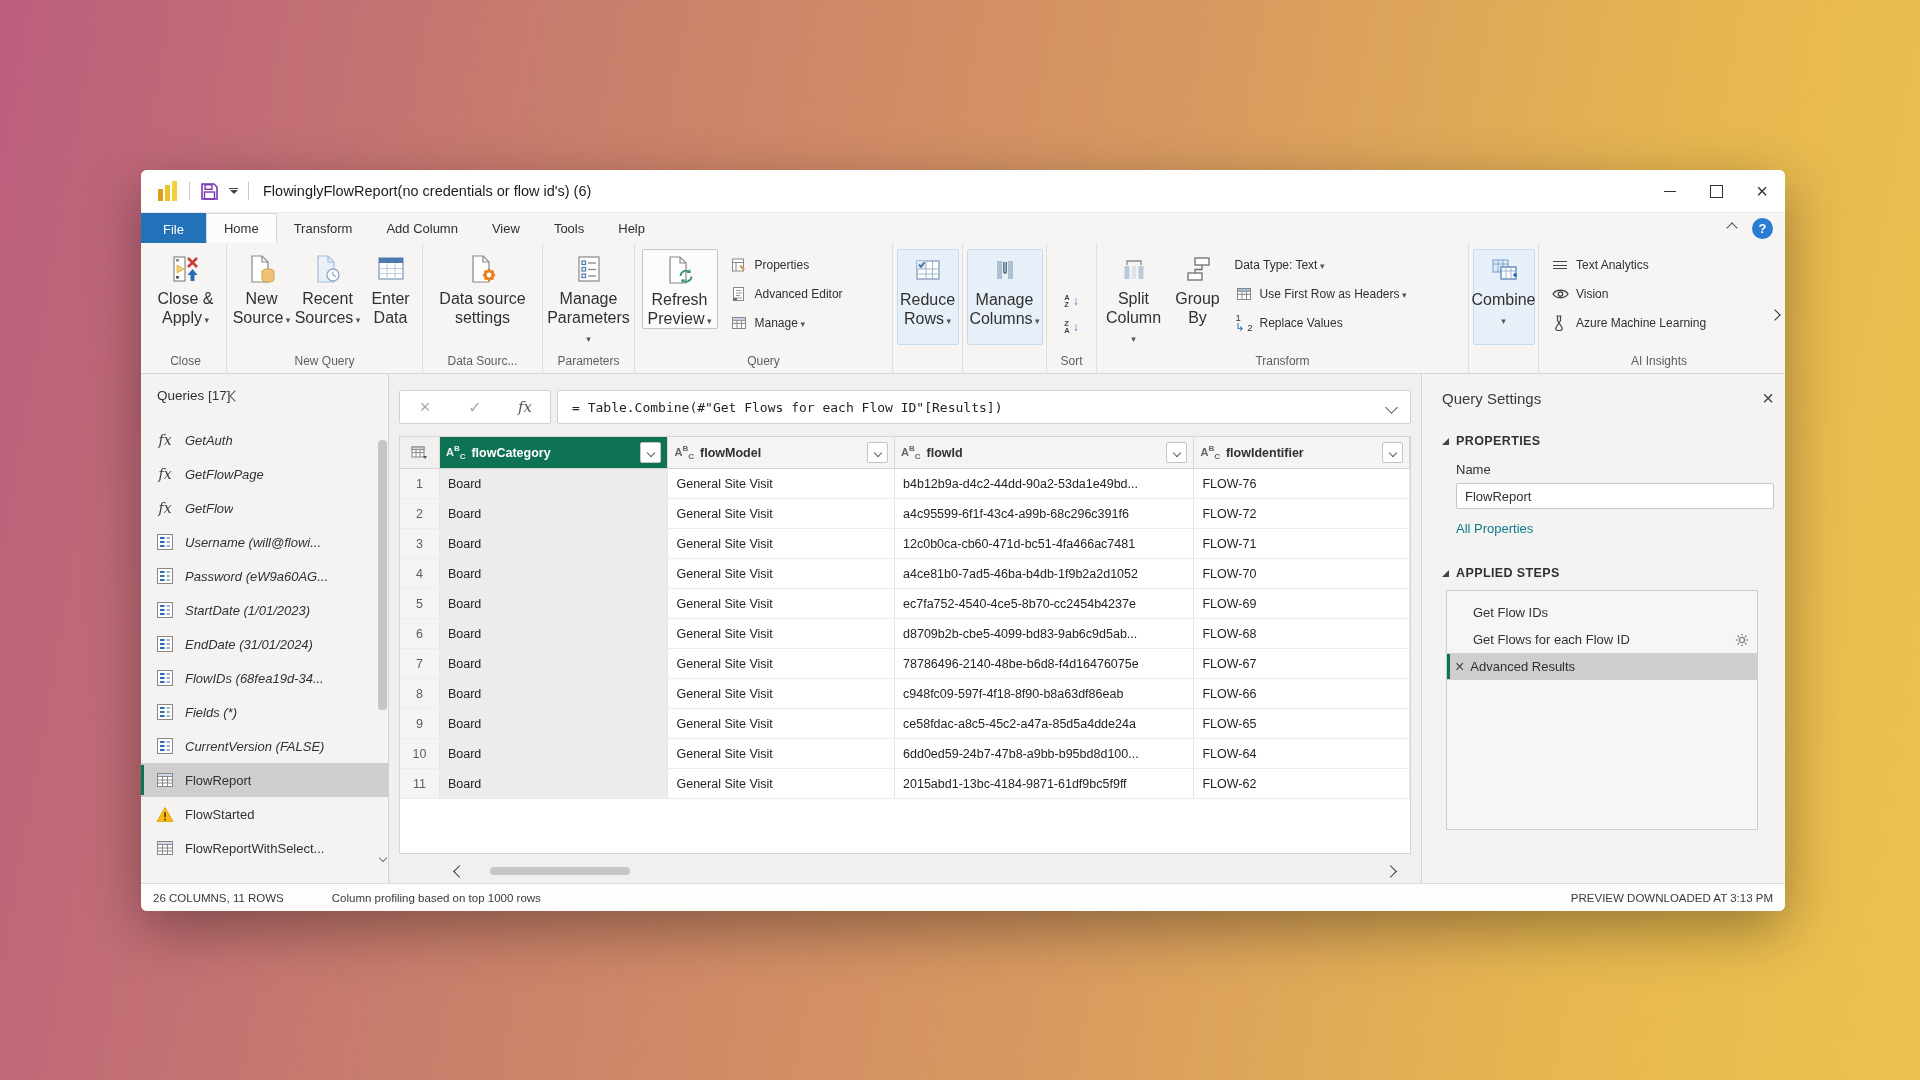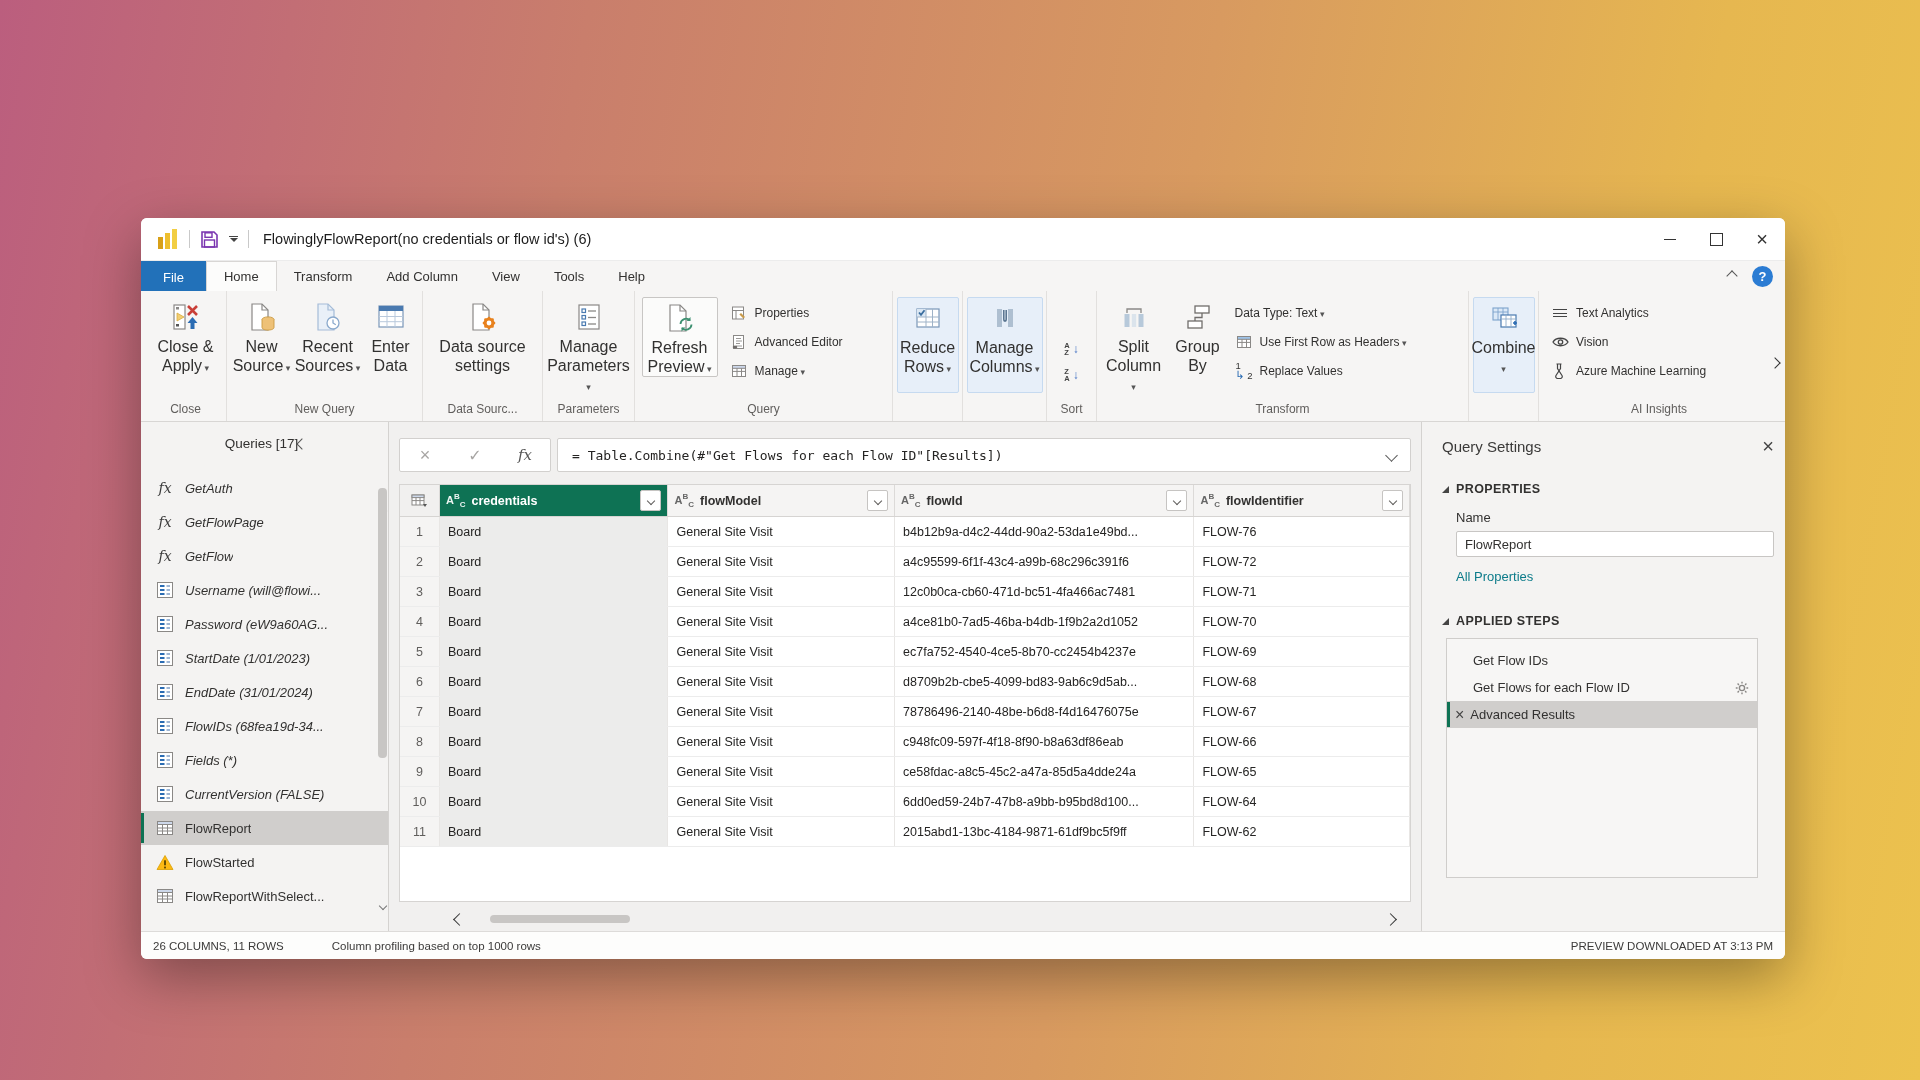--- a/index.html
+++ b/index.html
@@ -1,21 +1,21 @@
 <!DOCTYPE html>
 <html style="--teal: #0e7254; --file-blue: #2271b9; --link: #0c7b8a; --help-blue: #2b7cd3;"><head>
 <meta charset="utf-8">
 <style>
   html,body{margin:0;padding:0;width:1920px;height:1080px;overflow:hidden;
     font-family:"Liberation Sans","DejaVu Sans",sans-serif;}
   .desktop{width:1920px;height:1080px;position:relative;
     background:linear-gradient(100deg,#bb5e7e 0%,#c97e6c 28%,#d89a60 58%,#e6b750 82%,#ecc24e 100%);}
   .window{position:absolute;left:141px;top:170px;width:1644px;height:741px;
     background:#f4f3f2;border-radius:6px;overflow:hidden;
-    box-shadow:0 18px 55px rgba(0,0,0,.35);display:flex;flex-direction:column;margin-top:48px;}
+    box-shadow:0 18px 55px rgba(0,0,0,.35);display:flex;flex-direction:column;}
 
   
   .titlebar{height:42px;background:#fff;display:flex;align-items:center;flex:none;
     border-bottom:1px solid #ececec;}
   .tb-left{display:flex;align-items:center;gap:10px;padding-left:16px;}
   .tb-sep{width:1px;height:18px;background:#c9c9c9;}
   .qat-caret{display:flex;flex-direction:column;align-items:center;gap:1px;cursor:pointer;}
   .qat-caret .bar{width:9px;border-top:1.6px solid #444;}
   .qat-caret .tri{width:0;height:0;border-left:4px solid transparent;border-right:4px solid transparent;border-top:4px solid #444;}
   .tb-title{font-size:14.5px;color:#1c1c1c;margin-left:4px;white-space:nowrap;}
@@ -68,21 +68,21 @@
   .rv .two{position:absolute;right:0px;bottom:-2px;font-size:9.5px;color:#333;}
   .rv .arrow{position:absolute;left:1px;bottom:-3px;font-size:11px;color:#2b6cb3;}
   .lines-icon{display:flex;flex-direction:column;gap:2.5px;width:14px;}
   .lines-icon i{border-top:1.7px solid #444;display:block;}
 
   
   .main{flex:1;display:flex;min-height:0;}
 
   
   .sidebar{width:247px;flex:none;background:#f4f3f2;border-right:1px solid #d4d2d0;position:relative;}
-  .sb-header{display:flex;align-items:center;justify-content:center;padding:14px 14px 6px 16px;}
+  .sb-header{display:flex;align-items:center;justify-content:flex-start;padding:14px 14px 6px 16px;}
   .sb-title{font-size:13.5px;color:#323130;}
   .q-list{margin-top:14px;}
   .sq-item{height:34px;display:flex;align-items:center;gap:9px;padding-left:13px;cursor:pointer;position:relative;}
   .sq-item .icon-box{width:22px;display:flex;justify-content:center;flex:none;}
   .sq-item .lbl{font-size:13px;color:#323130;white-space:nowrap;overflow:hidden;}
   .sq-item .lbl.it{font-style:italic;}
   .sq-item.selected{background:#d0cecc;}
   .sq-item.selected::before{content:"";position:absolute;left:0;top:2px;bottom:2px;width:3px;background:var(--teal);}
   .fx-glyph{font-family:"DejaVu Serif",serif;font-style:italic;font-size:14px;color:#3b3b3b;}
   .sb-thumb{position:absolute;top:66px;right:1px;width:9px;height:270px;background:#c8c6c4;border-radius:4px;}
@@ -681,21 +681,21 @@
               <div class="gh-cell corner" style="width: 40px;">
                 <svg width="16" height="14" viewBox="0 0 16 14">
                   <rect x="1" y="1" width="12" height="10" fill="#fff" stroke="#8a8886"></rect>
                   <rect x="1" y="1" width="12" height="2.6" fill="#cdd8ea" stroke="#8a8886"></rect>
                   <path d="M1 6.6 h12 M5 3.6 v7.4 M9 3.6 v7.4" stroke="#8a8886" fill="none"></path>
                   <path d="M12 10 l4 0 -2 3 Z" fill="#555"></path>
                 </svg>
               </div>
               <div class="gh-cell sel" style="width: 229px;">
                 <span class="abc">A<sup>B</sup><sub>C</sub></span>
-                <span>credentials</span>
+                <span>flowCategory</span>
                 <span class="fbox">
                   <span class="chev down small"></span>
                 </span>
               </div>
               <div class="gh-cell" style="width: 227px;">
                 <span class="abc">A<sup>B</sup><sub>C</sub></span>
                 <span>flowModel</span>
                 <span class="fbox">
                   <span class="chev down small"></span>
                 </span>

